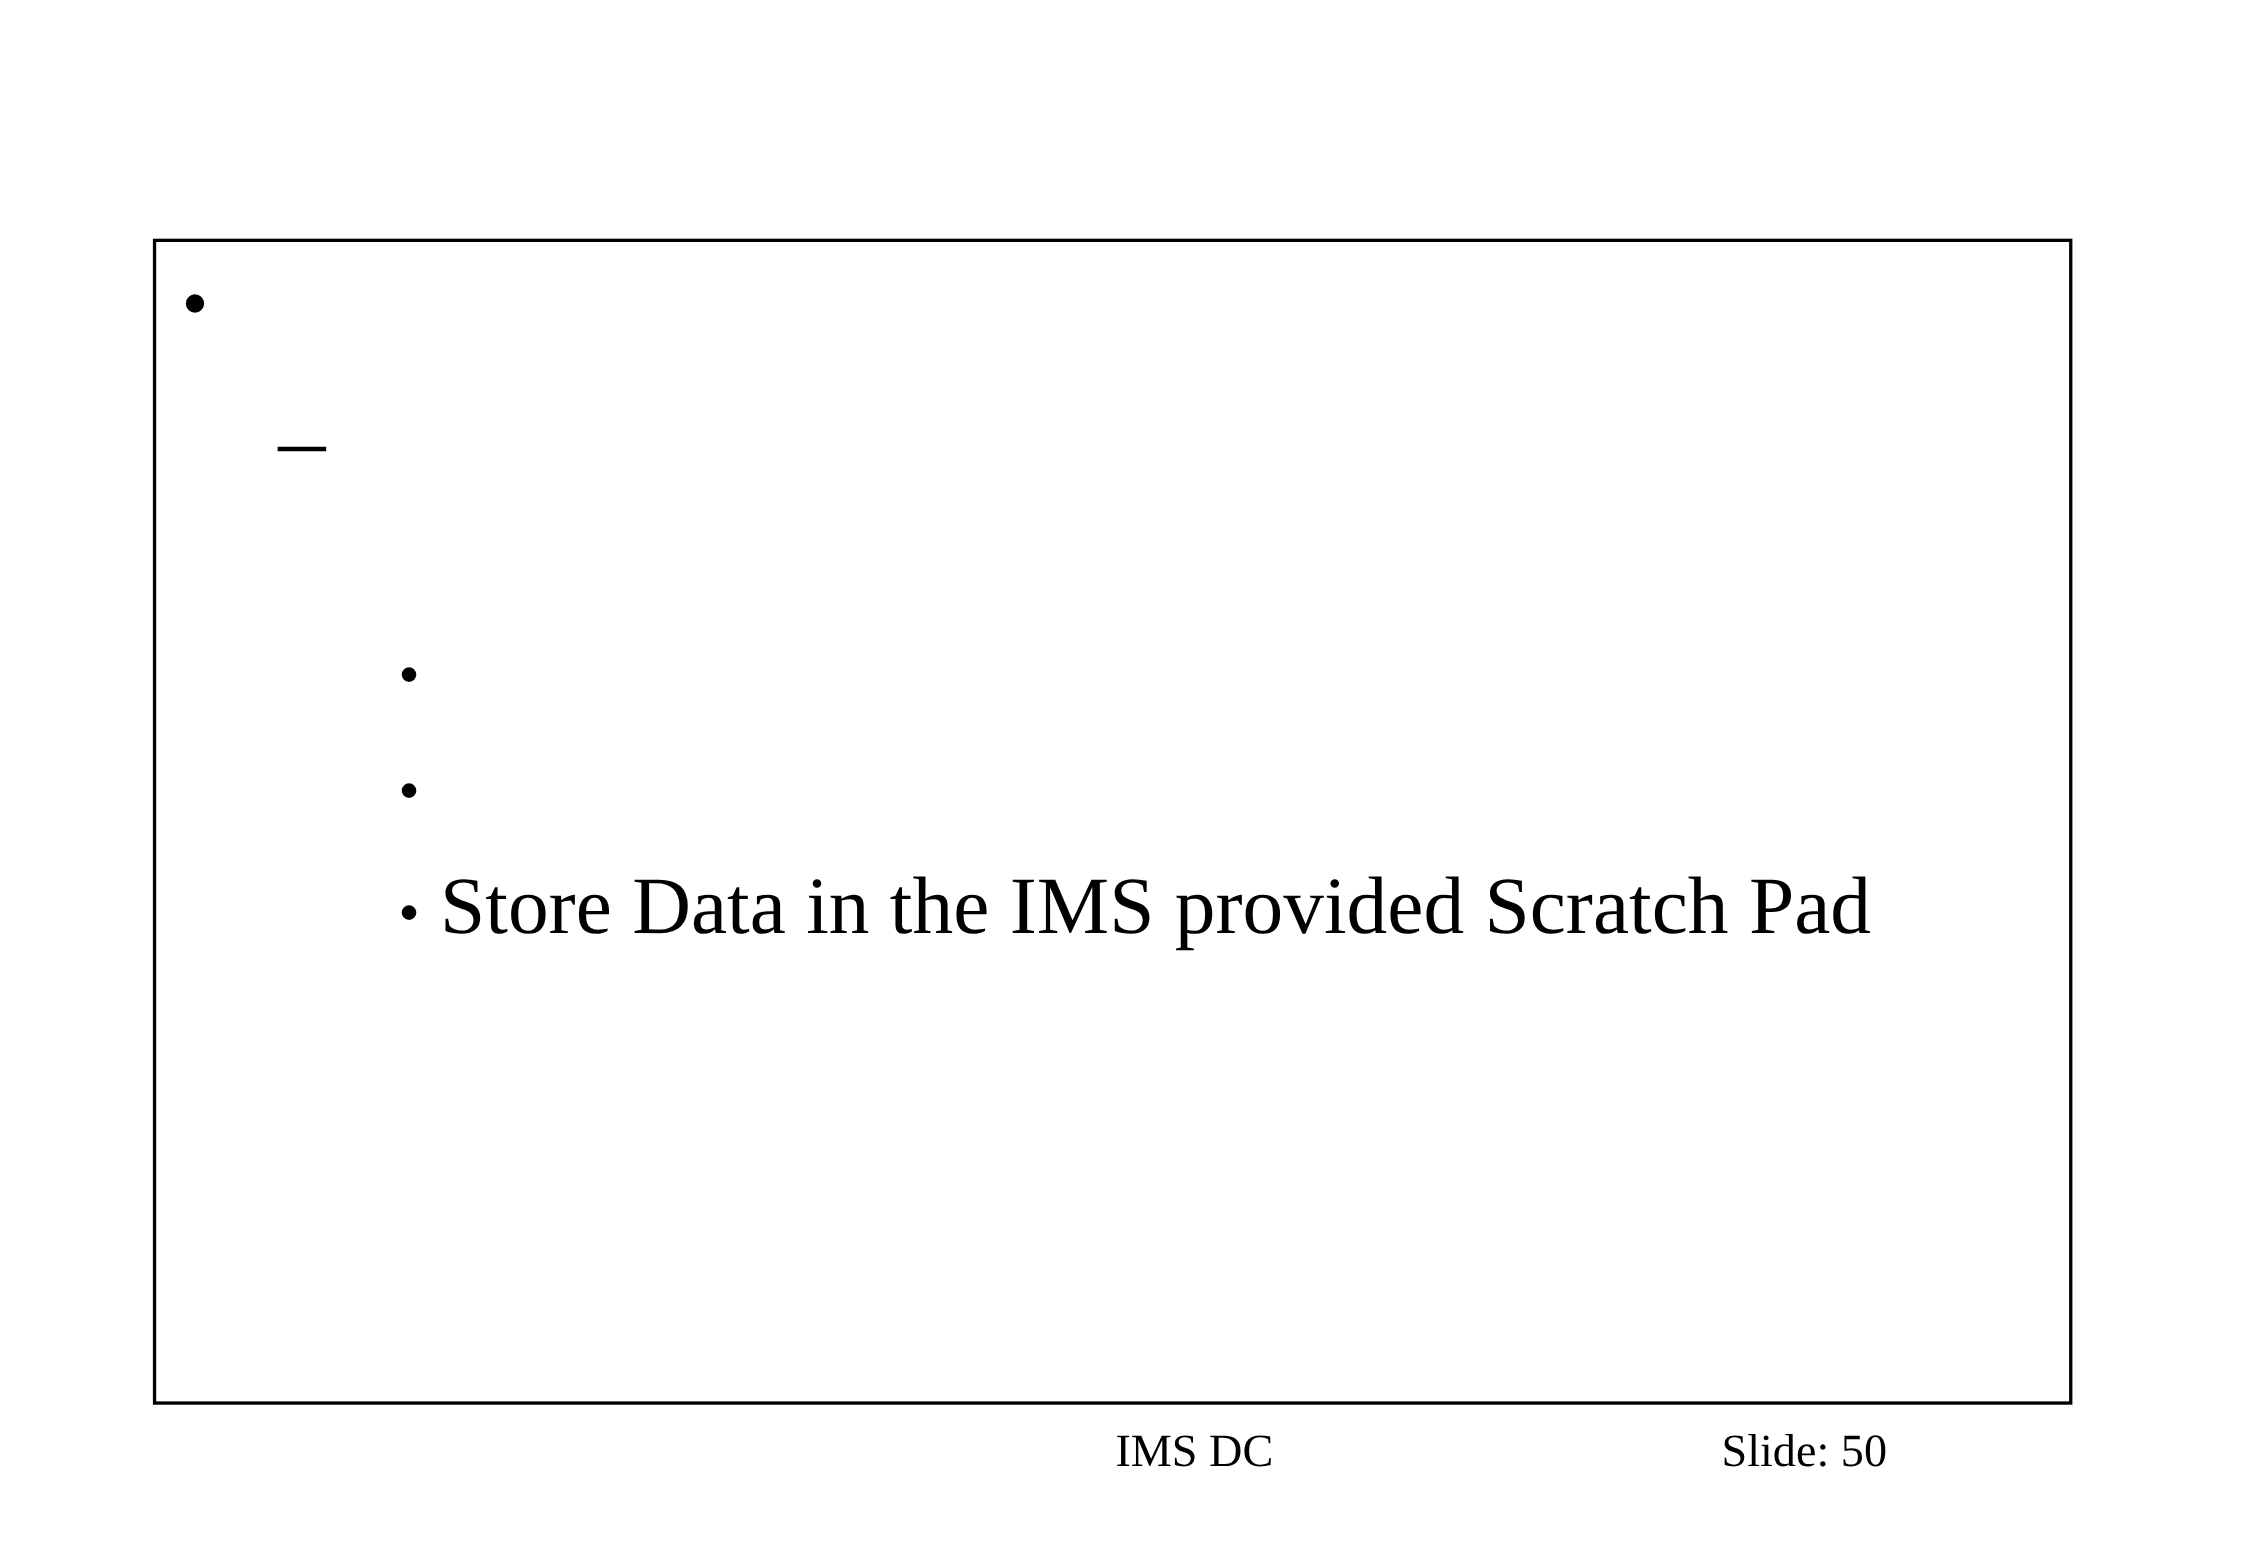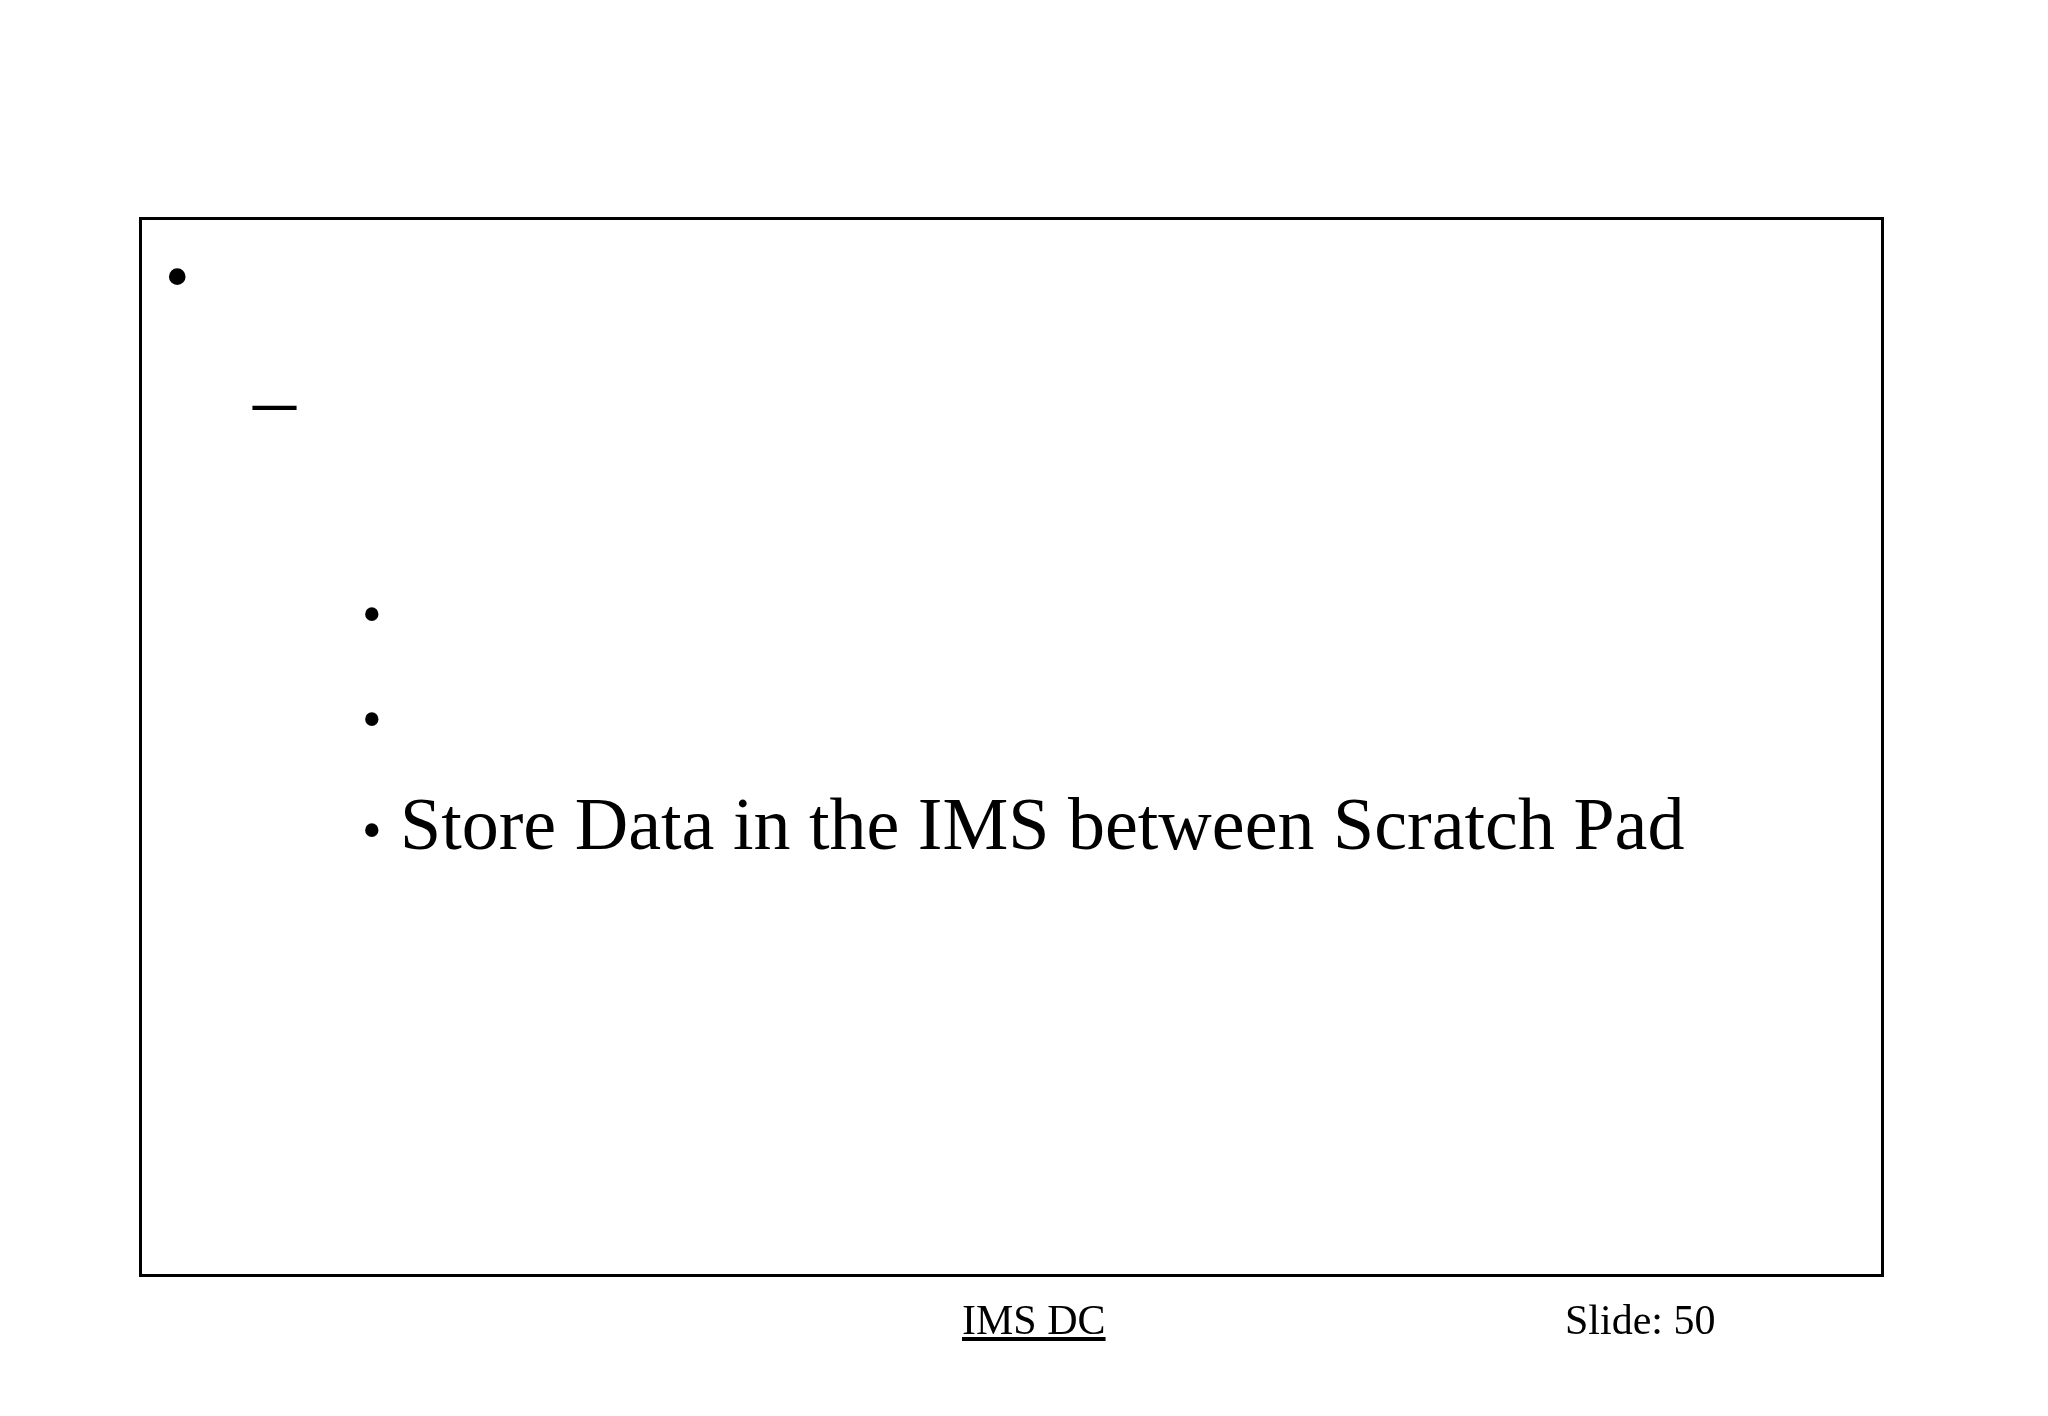--- a/index.html
+++ b/index.html
@@ -71,21 +71,21 @@
   .l3-line { display: block; }
   .l3-line:empty { display: none; }
   
   .footer-left, .footer-right {
     position: absolute;
     font-size: 42px;
     line-height: 48px;
     top: 1296px;
     white-space: nowrap;
   }
-  .footer-left { left: 962px; text-decoration: underline; }
+  .footer-left { left: 1014px; }
   .footer-right { left: 1565px; }
 </style>
 </head>
 <body>
 
 <div class="slide">
 
   <div class="content-box">
 
     <div class="row l1">
@@ -101,21 +101,21 @@
     <div class="l3-list">
       <div class="l3">
         <span class="marker">•</span>
       </div>
       <div class="l3">
         <span class="marker">•</span>
       </div>
       <div class="l3">
         <span class="marker">•</span>
         <span class="l3-body">
-          <span class="l3-line">Store Data in the IMS between Scratch Pad</span>
+          <span class="l3-line">Store Data in the IMS provided Scratch Pad</span>
         </span>
       </div>
     </div>
 
   </div>
 
   <span class="footer-left">IMS DC</span>
   <span class="footer-right">Slide: 50</span>
 
 </div>

